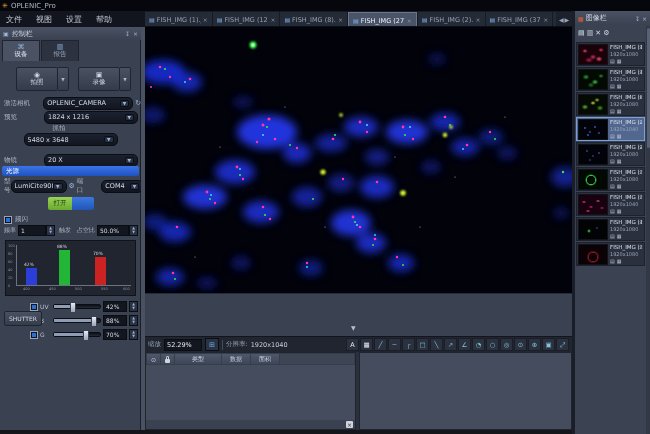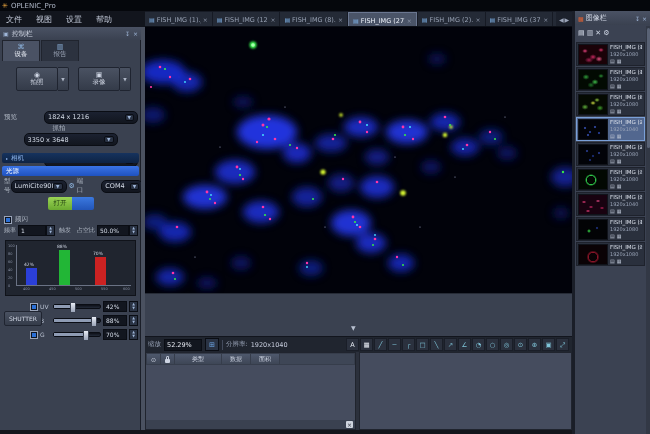--- a/index.html
+++ b/index.html
@@ -207,49 +207,54 @@
     <div class="drop-arrow">▼</div>
   </div>
   <div class="abs" style="left:78px;top:40px;display:flex;">
     <div class="bigbtn">
         <span class="ic">▣</span>
         <span>录像</span>
       </div>
     <div class="drop-arrow">▼</div>
   </div>
 
+  <div class="abs lrow" style="top:70px;">
+    <span class="lab">激活相机</span>
+    <div class="combo" style="width:82px;">
+        <span class="ell">OPLENIC_CAMERA</span>
+        <span class="sp"></span>
+        <span class="car">▼</span>
+      </div>
+    <span style="margin-left:2px;color:#8fb6e0;font-size:7px;">↻</span>
+  </div>
   <div class="abs lrow" style="top:84px;">
     <span class="lab">预览</span>
     <div class="combo">
         <span class="ell">1824 x 1216</span>
         <span class="sp"></span>
         <span class="car">▼</span>
       </div>
   </div>
   <div class="abs lrow" style="top:97px;flex-direction:column;">
     <span class="lab">抓拍</span>
     <div class="combo">
-        <span class="ell">3350 x 3648</span>
+        <span class="ell">5480 x 3648</span>
         <span class="sp"></span>
         <span class="car">▼</span>
       </div>
   </div>
   <div class="abs lrow" style="top:110px;margin-top:17px;">
     <span class="lab">物镜</span>
     <div class="combo">
         <span class="ell">20 X</span>
         <span class="sp"></span>
         <span class="car">▼</span>
       </div>
   </div>
 
-  <div class="abs secbar sec-cam" style="top:126px;">
-    <span style="font-size:4px;">▸</span>
-    <span>相机</span>
-  </div>
   <div class="abs secbar sec-light" style="top:139px;">
     <span>光源</span>
   </div>
 
   <div class="abs lrow" style="top:153px;">
     <span class="lab" style="width:15px;">型号</span>
     <div class="combo" style="width:48px;">
         <span class="ell" style="max-width:38px;">LumiCite9000</span>
         <span class="sp"></span>
         <span class="car">▼</span>

